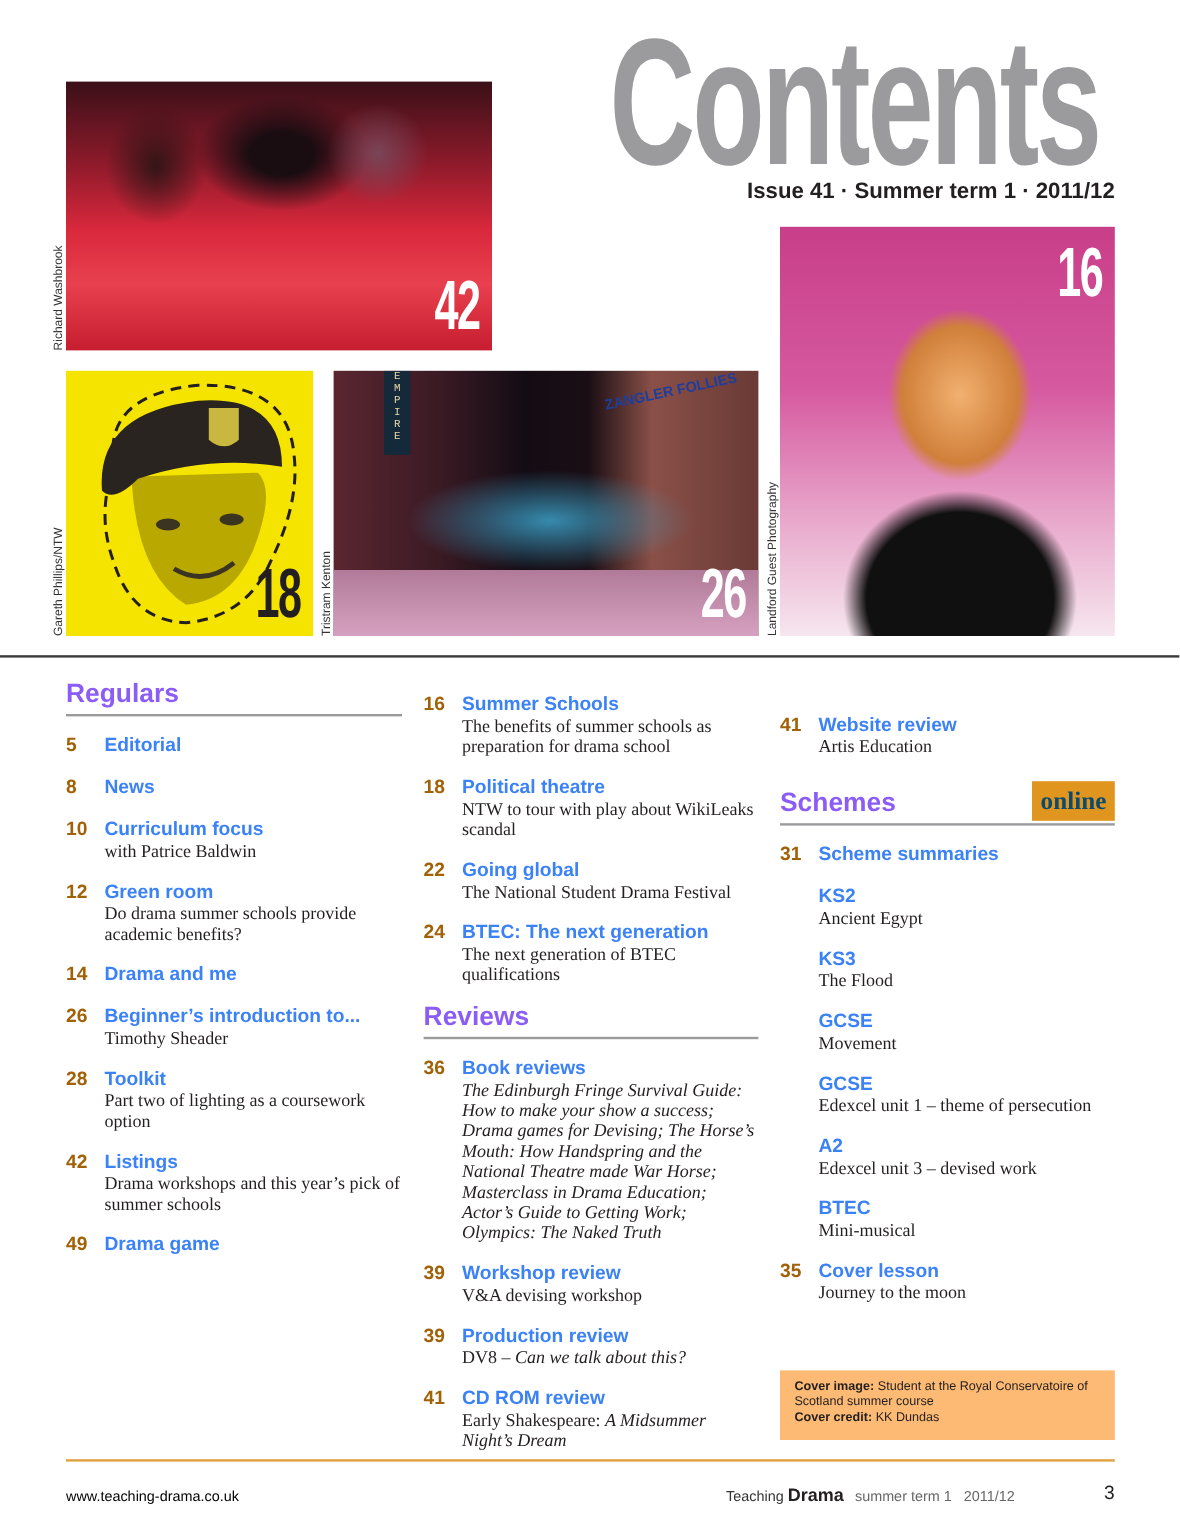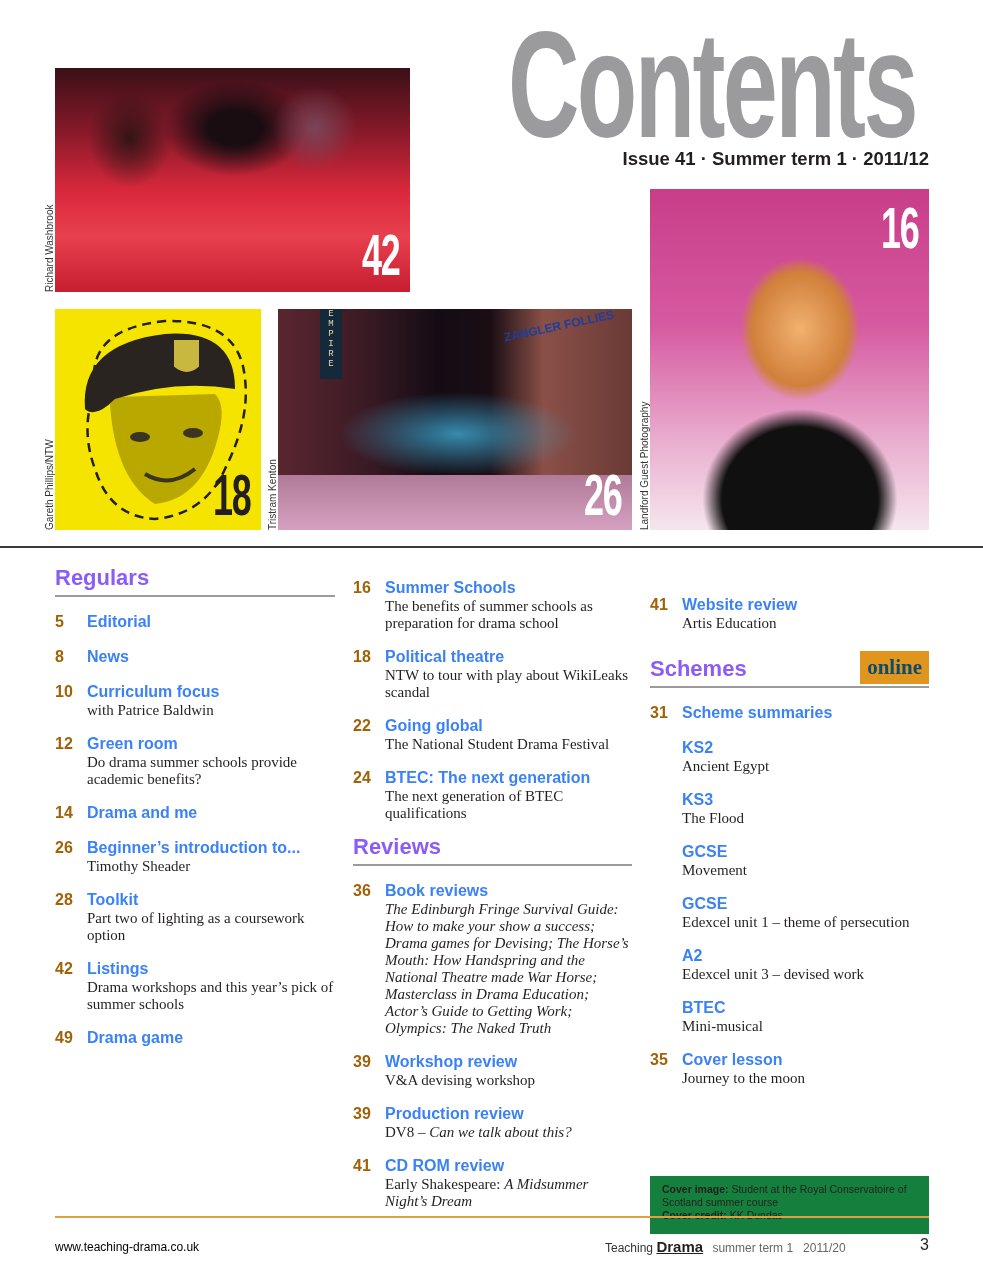--- a/index.html
+++ b/index.html
@@ -75,28 +75,28 @@
   .entry .ds {
     font-family: "Liberation Serif", serif; font-size: 15px; line-height: 17px; color: #231f20;
   }
   .entry .ds i { font-style: italic; }
   .online-badge {
     position: absolute; right: 0; bottom: 4px; background: #e0961e; color: #0c4a6e;
     font-family: "Liberation Serif", serif; font-weight: bold; font-size: 21px;
     padding: 0 7px; height: 33px; line-height: 33px;
   }
   .cover-box {
-    left: 650px; top: 1142px; width: 279px; height: 58px; background: #15803d;
-    font-size: 10.5px; line-height: 13px; padding: 7px 0 0 12px; box-sizing: border-box; margin-top: 34px;
+    left: 650px; top: 1142px; width: 279px; height: 58px; background: #fdba74;
+    font-size: 10.5px; line-height: 13px; padding: 7px 0 0 12px; box-sizing: border-box;
   }
   .cover-box b { font-weight: bold; }
   .footer-rule { left: 55px; top: 1216px; width: 874px; height: 2px; background: #e0a040; }
   .footer-url { left: 55px; top: 1240px; font-size: 12px; color: #000000; }
   .footer-mag { left: 605px; top: 1238px; font-size: 12px; color: #333; white-space: nowrap; }
-  .footer-mag .brand { font-weight: bold; font-size: 15px; color: #231f20; text-decoration: underline; }
+  .footer-mag .brand { font-weight: bold; font-size: 15px; color: #231f20; }
   .footer-mag .term { color: #666; margin-left: 6px; }
   .footer-page { left: 920px; top: 1236px; font-size: 16px; color: #231f20; }
 </style>
 </head>
 <body>
 
 <div class="abs title">Contents</div>
 <div class="abs issue">Issue 41 · Summer term 1 · 2011/12</div>
 
 <div class="abs photo" id="photo42">
@@ -271,15 +271,15 @@
 <div class="abs cover-box">
   <div><b>Cover image:</b> <span>Student at the Royal Conservatoire of Scotland summer course</span></div>
   <div><b>Cover credit:</b> <span>KK Dundas</span></div>
 </div>
 
 <div class="abs footer-rule"></div>
 <div class="abs footer-url">www.teaching-drama.co.uk</div>
 <div class="abs footer-mag">
   <span>Teaching</span>
   <span class="brand">Drama</span>
-  <span class="term" style="white-space:pre;">summer term 1   2011/20</span>
+  <span class="term" style="white-space:pre;">summer term 1   2011/12</span>
 </div>
 <div class="abs footer-page">3</div>
 
 </body></html>

